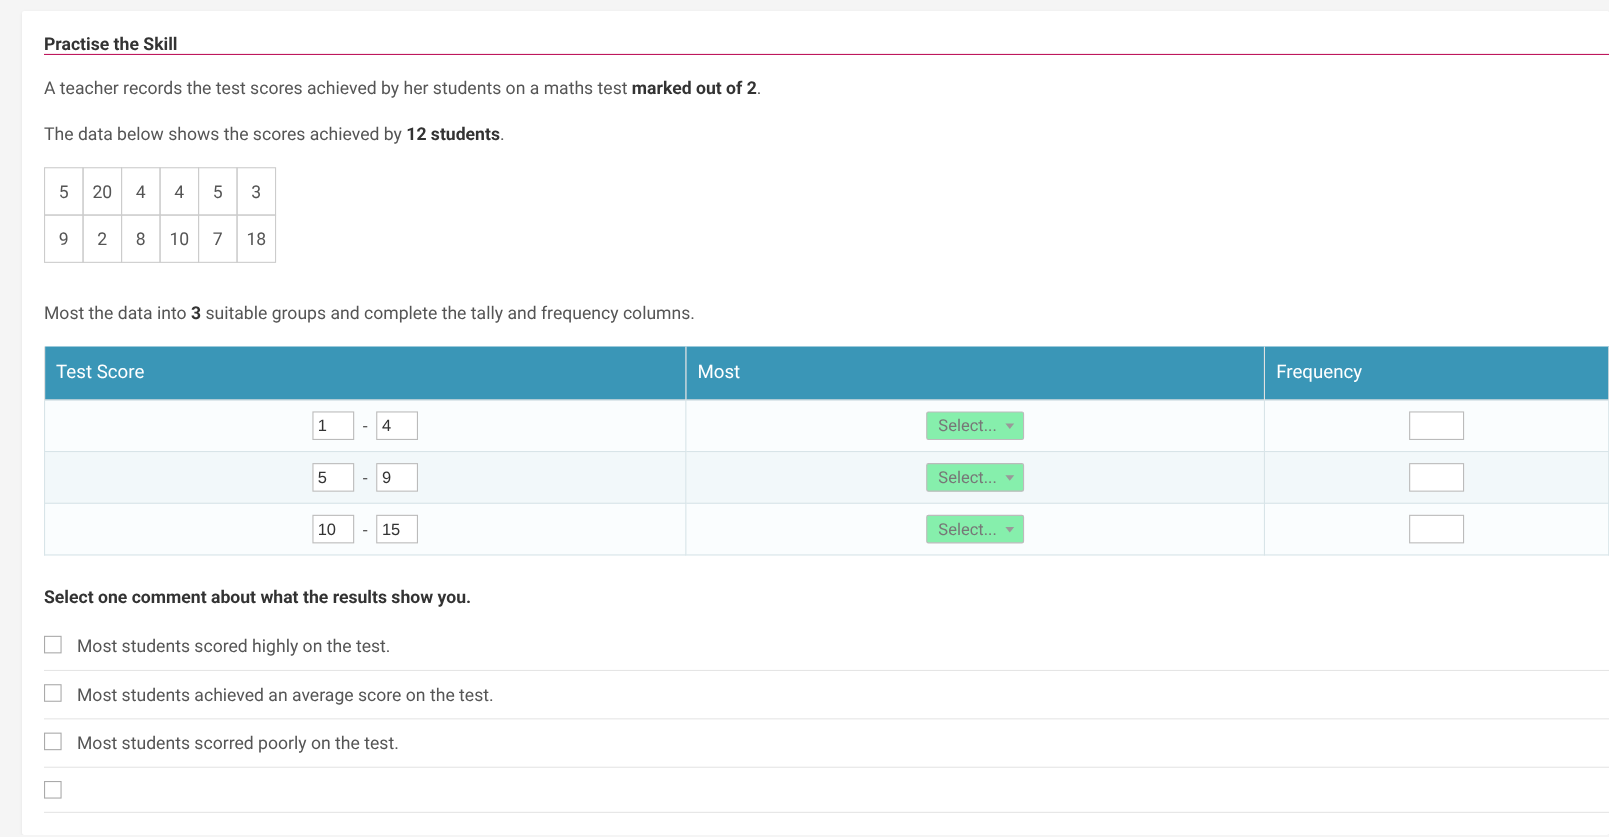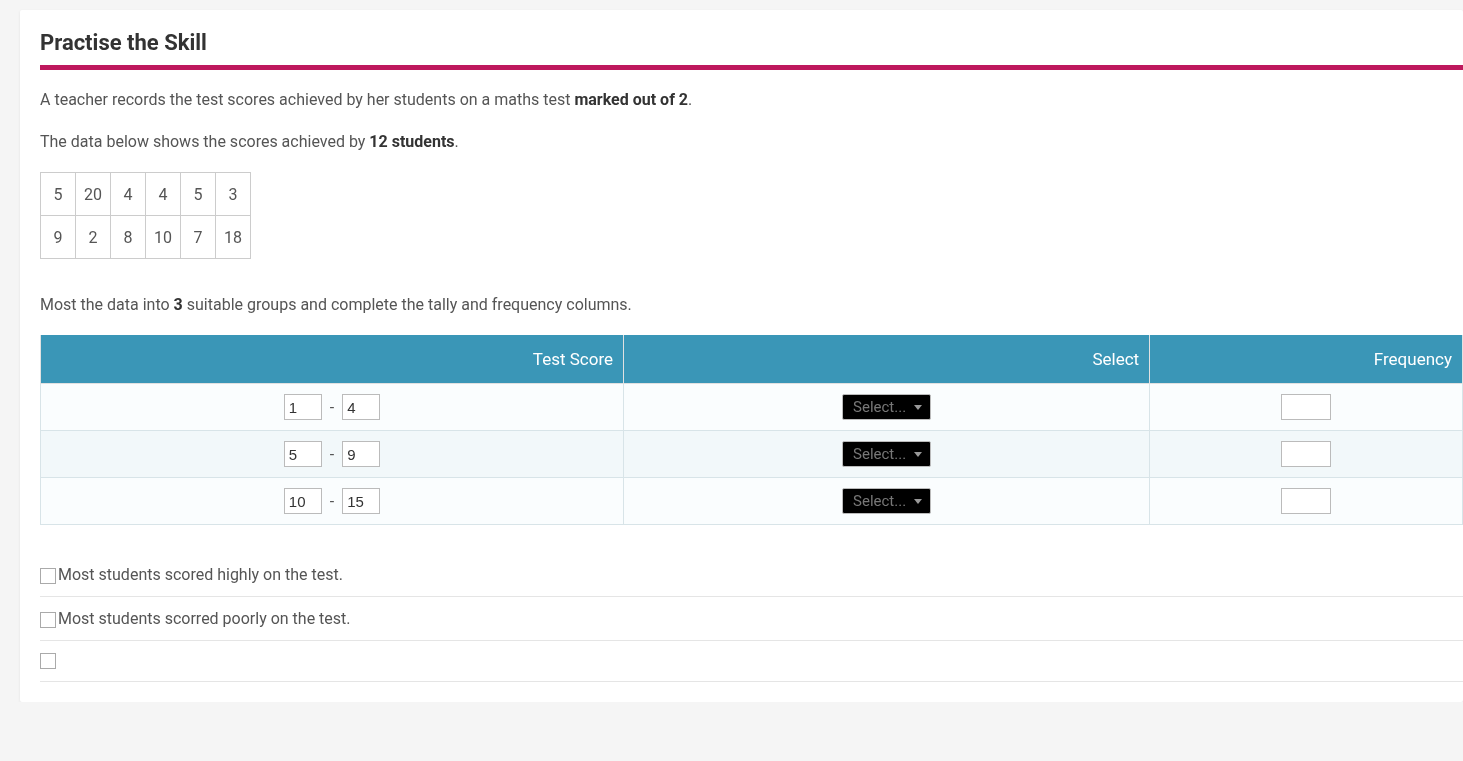--- a/index.html
+++ b/index.html
@@ -12,24 +12,23 @@
   }
   .card {
     background: #fff;
     margin: 10px 0 0 20px;
     padding: 20px 0 20px 20px;
     border-radius: 2px;
     box-shadow: 0 1px 3px rgba(0,0,0,0.08);
   }
   .title {
     font-weight: 700;
-    font-size: 22px;
-    color: #333;
-    padding-bottom: 10px;
-    border-bottom: 5px solid #be185d;
+    font-size: 16px;
+    color: #333;
+    border-bottom: 1px solid #be185d;
     margin-bottom: 18px;
     margin-right: 0;
   }
   .para {
     color: #555;
     margin: 10px 0 18px 0;
     line-height: 1.5;
   }
   .para b { color: #333; font-weight: 700; }
   .data-grid {
@@ -54,21 +53,21 @@
   .main-table {
     width: calc(100% + 0px);
     border-collapse: collapse;
     margin: 10px 0 28px 0;
   }
   .main-table th {
     background: #3a96b7;
     color: #fff;
     font-weight: 400;
     padding: 14px 10px;
-    text-align: right;
+    text-align: left;
     font-size: 17px;
     border: 1px solid #e1e1e1;
     border-top: none;
   }
   .main-table td {
     border: 1px solid #d8e4e8;
     padding: 10px;
     text-align: center;
     background: #f2f8fa;
     vertical-align: middle;
@@ -88,21 +87,21 @@
     border: 1px solid #bbb;
     padding: 2px 4px;
     font-size: 15px;
     text-align: left;
     color: #333;
   }
   .select-btn {
     display: inline-flex;
     align-items: center;
     gap: 6px;
-    background: #000000;
+    background: #86efac;
     border: 1px solid #bbb;
     color: #777;
     padding: 3px 8px 3px 10px;
     font-size: 15px;
     border-radius: 2px;
     cursor: pointer;
   }
   .select-btn .caret {
     width: 0; height: 0;
     border-left: 4px solid transparent;
@@ -120,22 +119,22 @@
   }
 
   .subhead {
     font-weight: 700;
     color: #333;
     margin: 8px 0 14px 0;
   }
   .opt-list { }
   .opt-row {
     display: flex;
-    align-items: flex-end;
-    gap: 2px;
+    align-items: flex-start;
+    gap: 14px;
     padding: 12px 0;
     border-bottom: 1px solid #e5e5e5;
     color: #555;
   }
   .chk {
     width: 16px;
     height: 16px;
     border: 1px solid #aaa;
     background: #fff;
     flex-shrink: 0;
@@ -177,21 +176,21 @@
   </div>
 
   <div class="para">
     <span>Most the data into </span><b>3</b><span> suitable groups and complete the tally and frequency columns.</span>
   </div>
 
   <table class="main-table">
     <thead>
       <tr>
         <th style="width:41%">Test Score</th>
-        <th style="width:37%">Select</th>
+        <th style="width:37%">Most</th>
         <th style="width:22%">Frequency</th>
       </tr>
     </thead>
     <tbody>
       <tr>
         <td>
           <span class="range-group">
             <input class="num-input" value="1" style="">
             <span>-</span>
             <input class="num-input" value="4" style="">
@@ -239,28 +238,33 @@
             <span class="caret"></span>
           </span>
         </td>
         <td>
           <input class="freq-input" style="">
         </td>
       </tr>
     </tbody>
   </table>
 
+  <div class="subhead">Select one comment about what the results show you.</div>
 
   <div class="opt-list">
     <div class="opt-row">
       <span class="chk"></span>
       <span>Most students scored highly on the test.</span>
     </div>
     <div class="opt-row">
       <span class="chk"></span>
+      <span>Most students achieved an average score on the test.</span>
+    </div>
+    <div class="opt-row">
+      <span class="chk"></span>
       <span>Most students scorred poorly on the test.</span>
     </div>
     <div class="opt-row">
       <span class="chk"></span>
     </div>
   </div>
 
 </div>
 
 </body></html>

